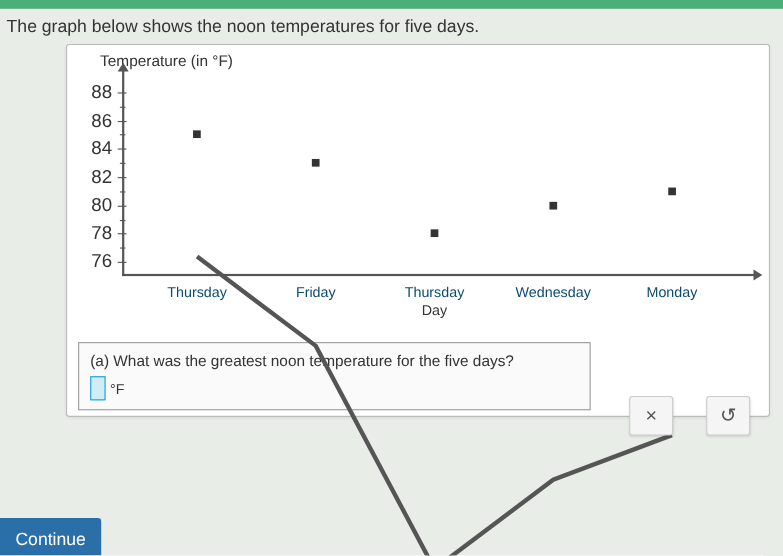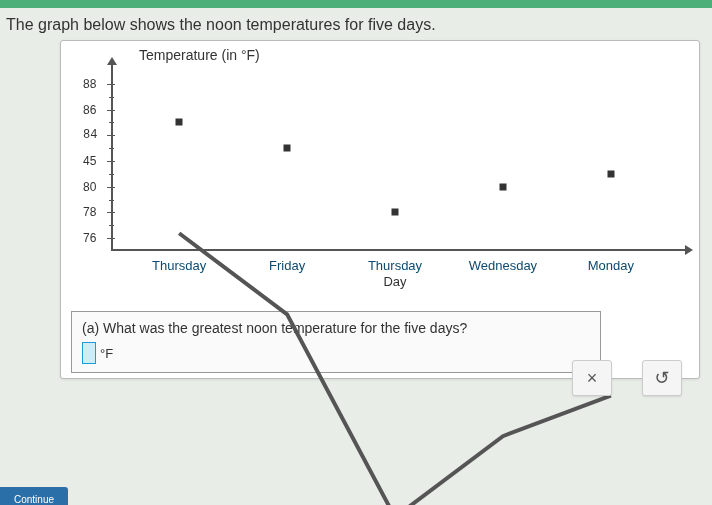--- a/index.html
+++ b/index.html
@@ -33,21 +33,20 @@
       position: relative;
       height: 260px;
       padding: 8px 10px 0 10px;
     }
     .axis-title {
       font-size: 14px;
       color: #333;
       position: absolute;
       top: 6px;
       left: 30px;
-      margin-left: 48px;
     }
     .plot {
       position: absolute;
       top: 30px;
       left: 50px;
       right: 20px;
       bottom: 50px;
     }
     .y-axis-line {
       position: absolute;
@@ -73,21 +72,21 @@
       position: absolute;
       right: -14px; bottom: -4px;
       width: 0; height: 0;
       border-top: 5px solid transparent;
       border-bottom: 5px solid transparent;
       border-left: 8px solid #555;
     }
     .y-tick-label {
       position: absolute;
       left: -28px;
-      font-size: 12px;
+      font-size: 17px;
       color: #333;
       transform: translateY(-50%);
     }
     .y-tick-mark {
       position: absolute;
       left: -4px;
       width: 8px;
       height: 1px;
       background: #555;
     }
@@ -119,21 +118,21 @@
       transform: translate(-50%, -50%);
     }
     .questions {
       margin: 10px 10px 0 10px;
     }
     .q-cell {
       border: 1px solid #999;
       padding: 8px 10px;
       font-size: 14px;
       color: #333;
-      width: 530px;
+      width: 466px;
       margin-bottom: -1px;
       background: #fafafa;
     }
     .input-row {
       margin-top: 6px;
       display: flex;
       align-items: center;
       gap: 4px;
     }
     .answer-input {
@@ -168,25 +167,25 @@
       color: #555;
       box-shadow: 0 1px 2px rgba(0,0,0,0.1);
       cursor: pointer;
     }
     .continue-btn {
       position: absolute;
       bottom: 0;
       left: 0;
       background: #2b6fa8;
       color: #fff;
-      font-size: 10px;
+      font-size: 16px;
       padding: 6px 14px 0 14px;
       border-top-right-radius: 3px;
       border: none;
-      height: 18px;
+      height: 34px;
       overflow: hidden;
       text-align: right;
     }
   </style>
 </head>
 <body>
 
 <div class="header-bar"></div>
 
 <div class="prompt">The graph below shows the noon temperatures for five days.</div>
@@ -205,24 +204,24 @@
       <div class="x-axis-title">Day</div>
     <div class="y-tick-label" style="top: 92.8571%; text-align: center;">76</div>
         <div class="y-tick-mark" style="top: 92.8571%;"></div>
         <div class="y-tick-mark" style="top: 85.7143%; width: 5px; left: -2px;"></div>
         <div class="y-tick-label" style="top: 78.5714%;">78</div>
         <div class="y-tick-mark" style="top: 78.5714%;"></div>
         <div class="y-tick-mark" style="top: 71.4286%; width: 5px; left: -2px;"></div>
         <div class="y-tick-label" style="top: 64.2857%;">80</div>
         <div class="y-tick-mark" style="top: 64.2857%;"></div>
         <div class="y-tick-mark" style="top: 57.1429%; width: 5px; left: -2px;"></div>
-        <div class="y-tick-label" style="top: 50%;">45</div>
+        <div class="y-tick-label" style="top: 50%;">82</div>
         <div class="y-tick-mark" style="top: 50%;"></div>
         <div class="y-tick-mark" style="top: 42.8571%; width: 5px; left: -2px;"></div>
-        <div class="y-tick-label" style="top: 35.7143%; font-family: Liberation Mono, monospace;">84</div>
+        <div class="y-tick-label" style="top: 35.7143%;">84</div>
         <div class="y-tick-mark" style="top: 35.7143%;"></div>
         <div class="y-tick-mark" style="top: 28.5714%; width: 5px; left: -2px;"></div>
         <div class="y-tick-label" style="top: 21.4286%;">86</div>
         <div class="y-tick-mark" style="top: 21.4286%;"></div>
         <div class="y-tick-mark" style="top: 14.2857%; width: 5px; left: -2px;"></div>
         <div class="y-tick-label" style="top: 7.14286%;">88</div>
         <div class="y-tick-mark" style="top: 7.14286%;"></div>
         <div class="x-tick-label" style="left: 12%;">Thursday</div>
         <div class="x-tick-label" style="left: 31%;">Friday</div>
         <div class="x-tick-label" style="left: 50%;">Thursday</div>

